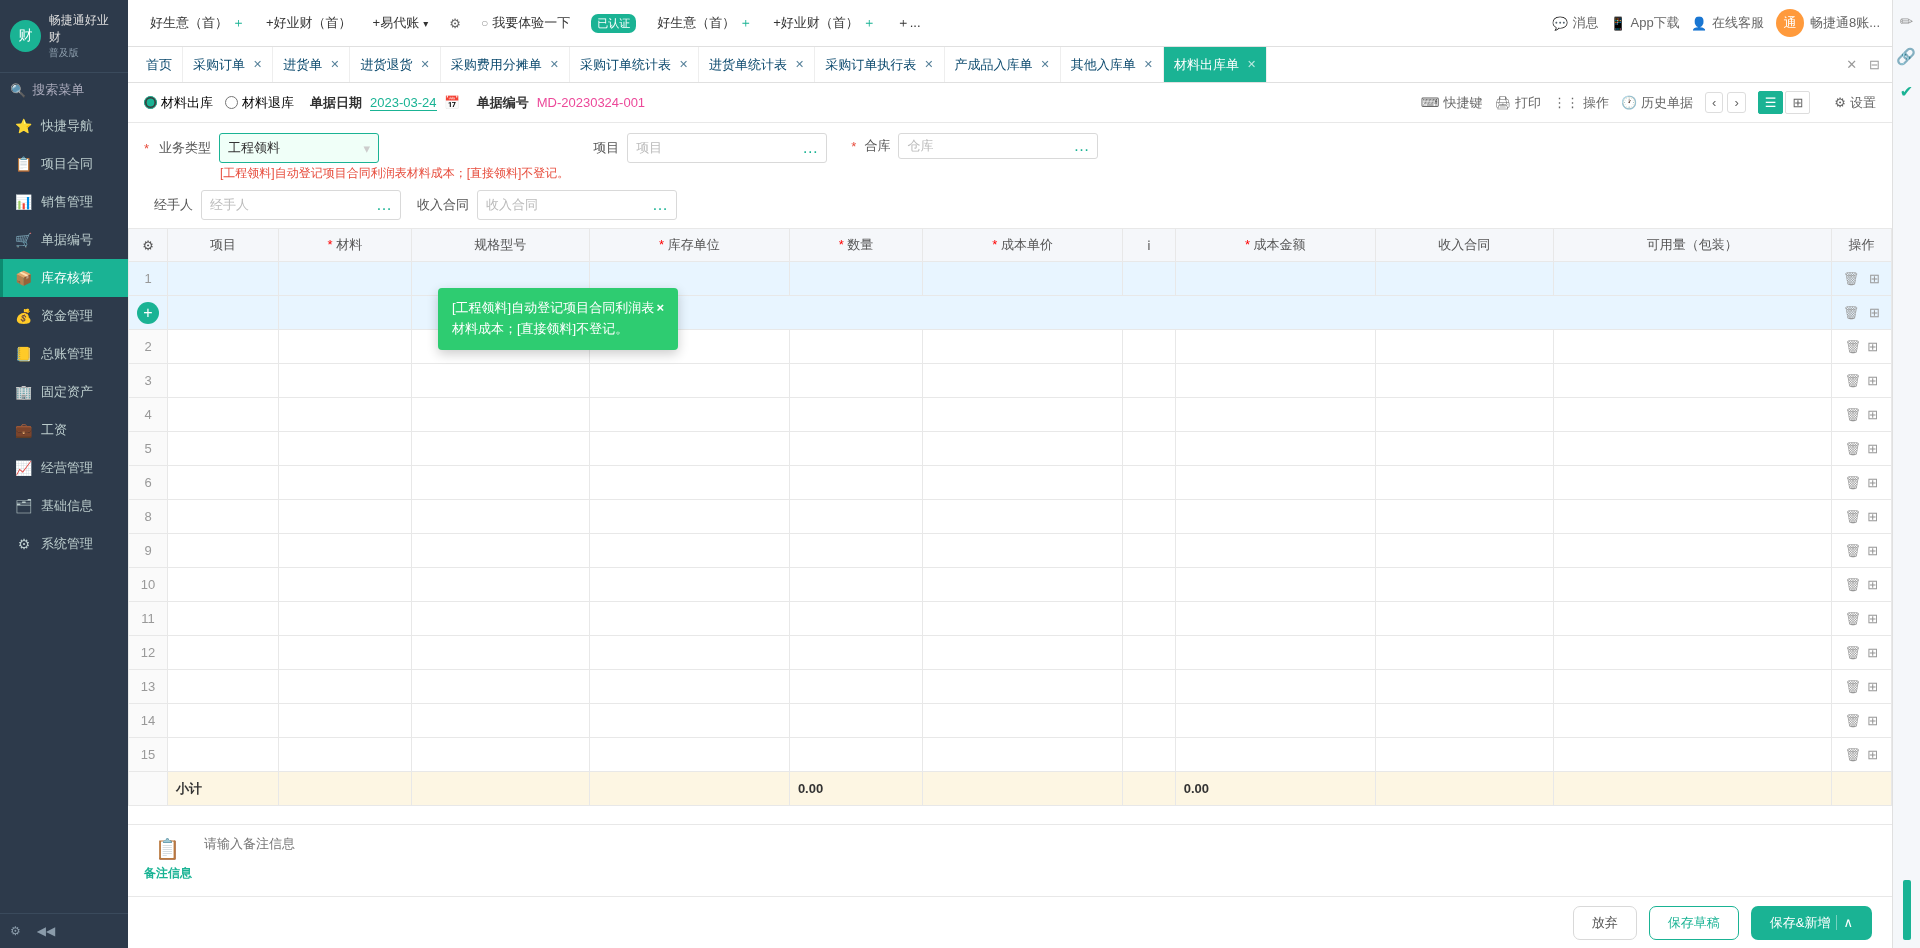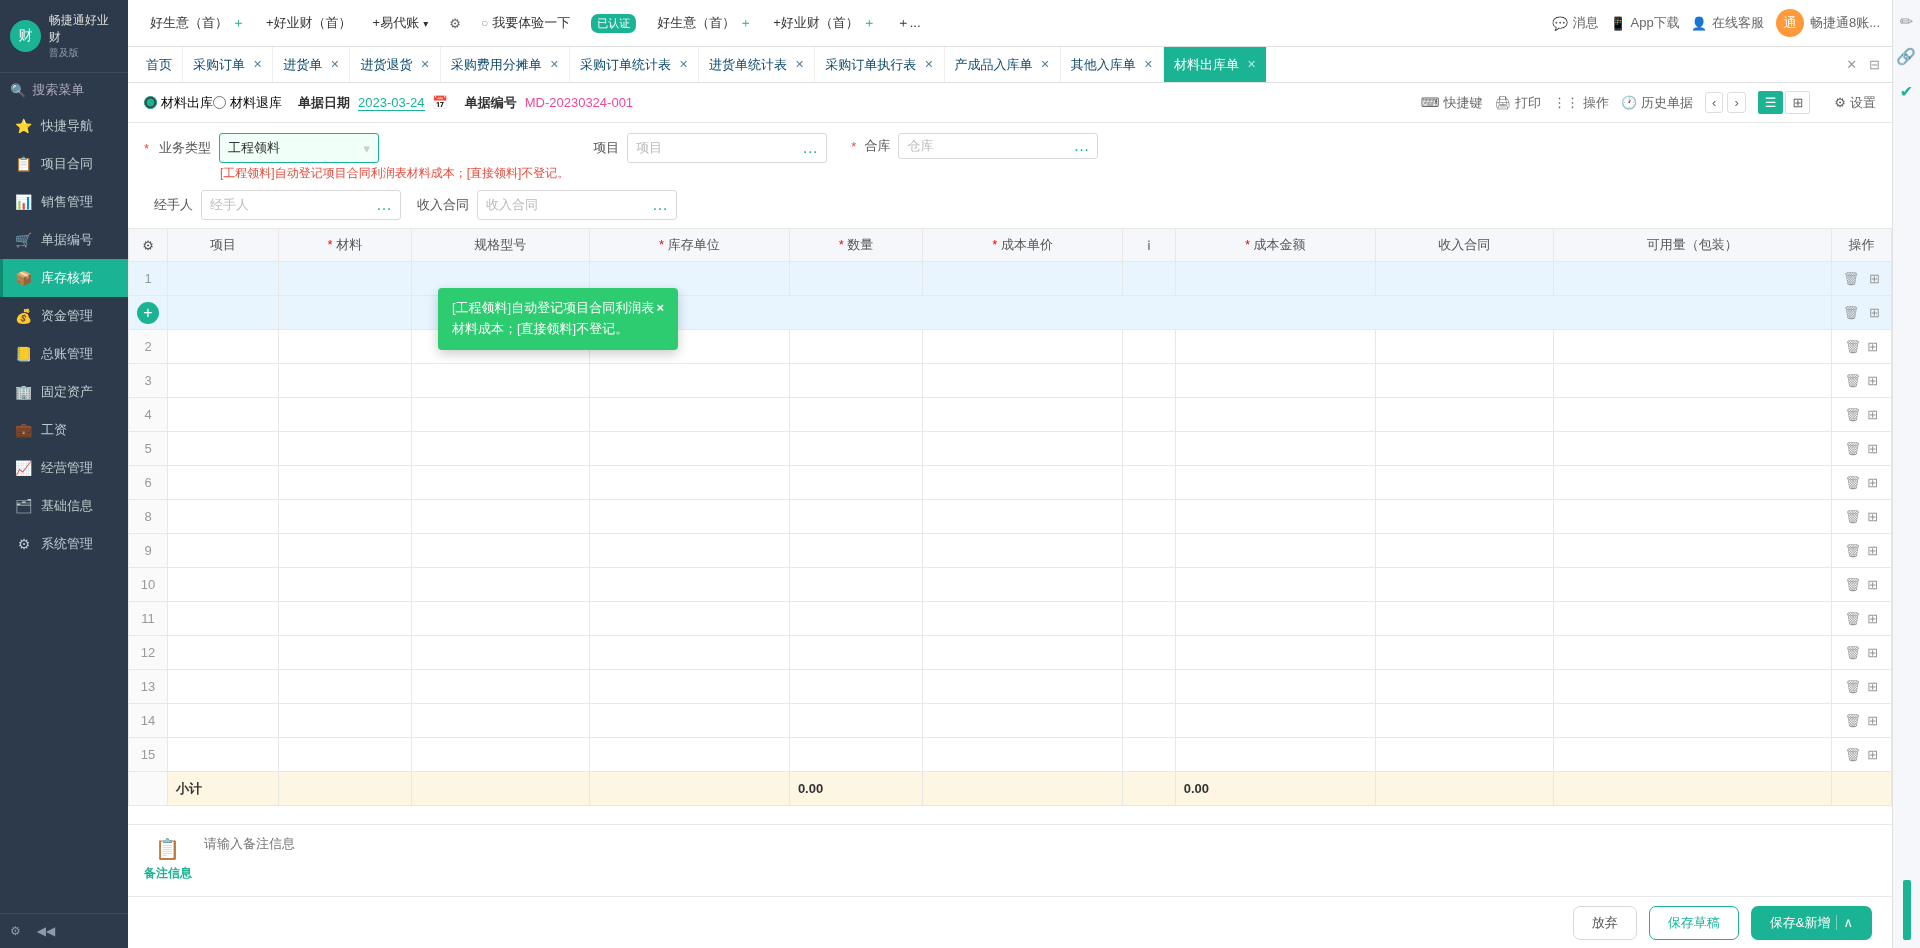--- a/index.html
+++ b/index.html
@@ -35,21 +35,21 @@
     .navtab.active { background: #1ab394; color: #fff; }
     .navtab .tab-close { margin-left: 4px; font-size: 11px; opacity: 0.7; }
     .navtabs-end { margin-left: auto; display: flex; align-items: center; gap: 4px; color: #999; }
     .navtabs-end span { cursor: pointer; padding: 4px; }
 
     
     .content { flex: 1; overflow-y: auto; background: #fff; display: flex; flex-direction: column; }
 
     
     .form-header { padding: 8px 16px; border-bottom: 1px solid #e8e8e8; display: flex; align-items: center; gap: 16px; }
-    .radio-group { display: flex; }
+    .radio-group { display: flex; gap: 12px; }
     .radio-item { display: flex; align-items: center; gap: 4px; cursor: pointer; }
     .radio-item input[type=radio] { accent-color: #1ab394; }
     .form-date { display: flex; align-items: center; gap: 8px; color: #555; }
     .form-date-label { font-weight: bold; color: #333; }
     .form-actions { margin-left: auto; display: flex; align-items: center; gap: 12px; color: #666; }
     .form-actions span { cursor: pointer; display: flex; align-items: center; gap: 4px; }
     .nav-arrows { display: flex; gap: 4px; }
     .nav-arrow { cursor: pointer; padding: 2px 6px; border: 1px solid #ddd; border-radius: 3px; color: #666; }
     .view-toggle { display: flex; gap: 2px; }
     .view-btn { cursor: pointer; padding: 3px 6px; border: 1px solid #ddd; border-radius: 2px; color: #666; }

